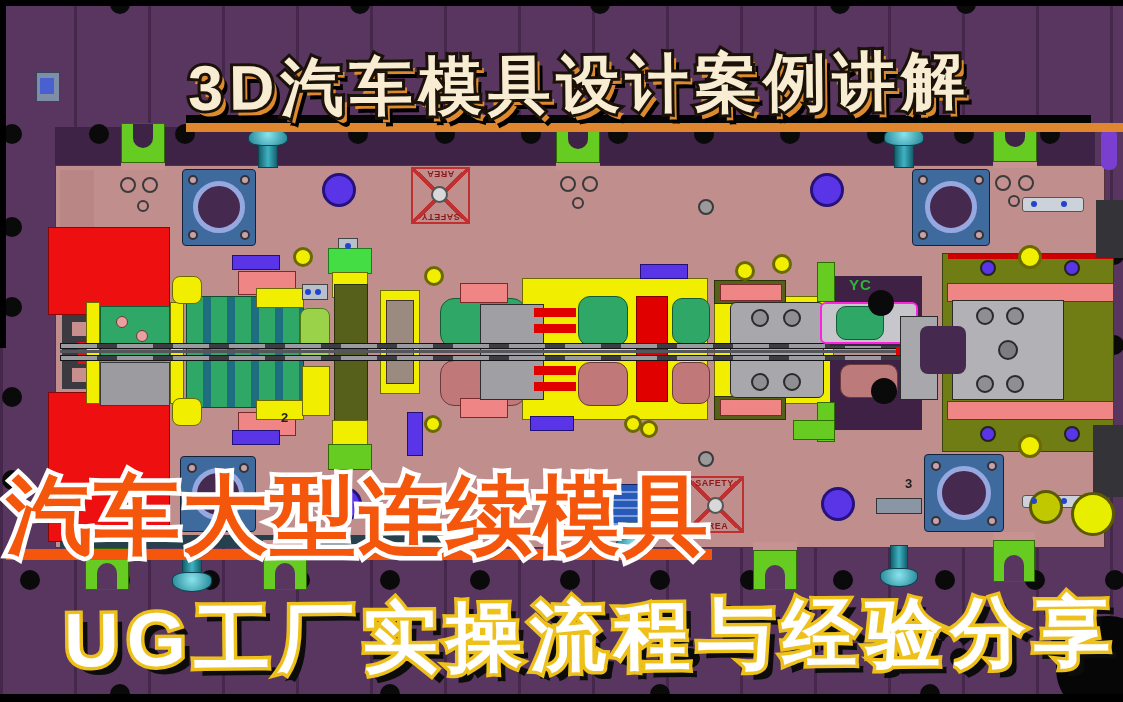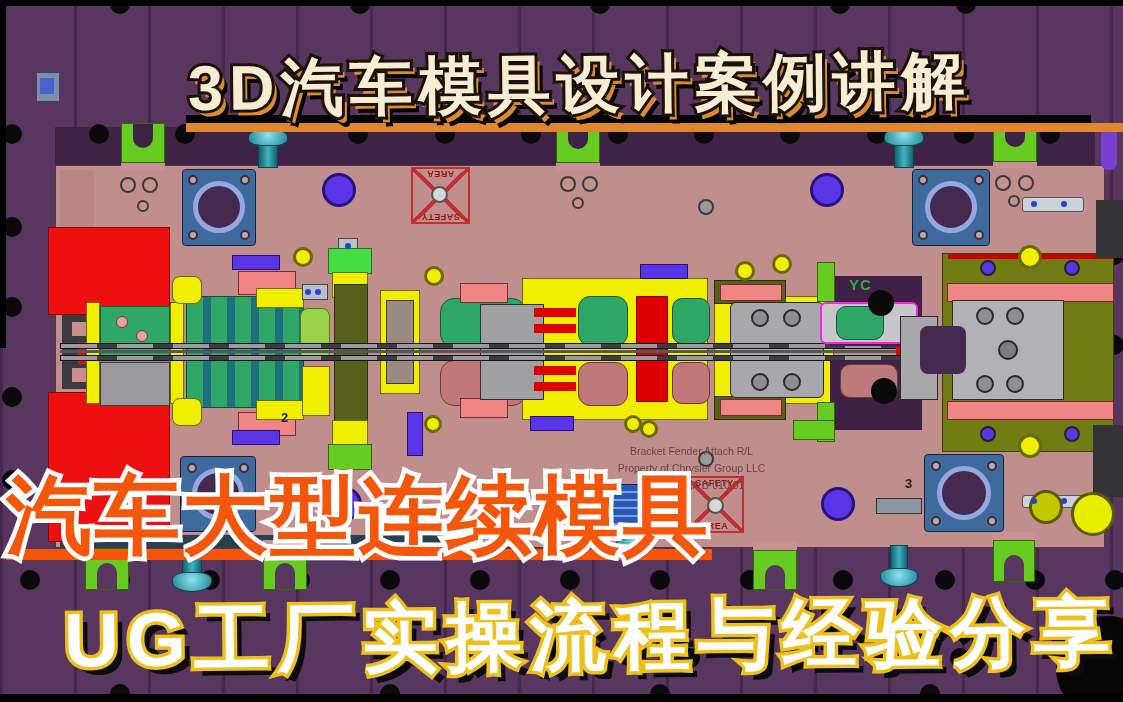--- a/index.html
+++ b/index.html
@@ -331,25 +331,20 @@
       <span class="s-top">SAFETY</span>
       <span class="s-bottom">AREA</span>
       <span class="s-dot"></span>
     </div>
     <div class="safety-box" id="safety2">
       <span class="s-top">SAFETY</span>
       <span class="s-bottom">AREA</span>
       <span class="s-dot"></span>
     </div>
 
-    <div id="plate-id">
-      <div>Bracket Fender Attach R/L</div>
-      <div>Property of Chrysler Group LLC</div>
-      <div>68143880AA D 010 01</div>
-    </div>
 
     <div id="yc-label">YC</div>
     <div id="num2" class="station-num">2</div>
     <div id="num3" class="station-num">3</div>
   </div>
 
   <div class="bar" id="u1a" style="left:186px;top:115px;width:905px;height:8px;background:#050505;"></div>
   <div class="bar" id="u1b" style="left:186px;top:123px;width:937px;height:9px;background:#e0862e;"></div>
   <div class="bar" id="u2" style="left:6px;top:549px;width:706px;height:11px;background:#f4570c;"></div>
 

